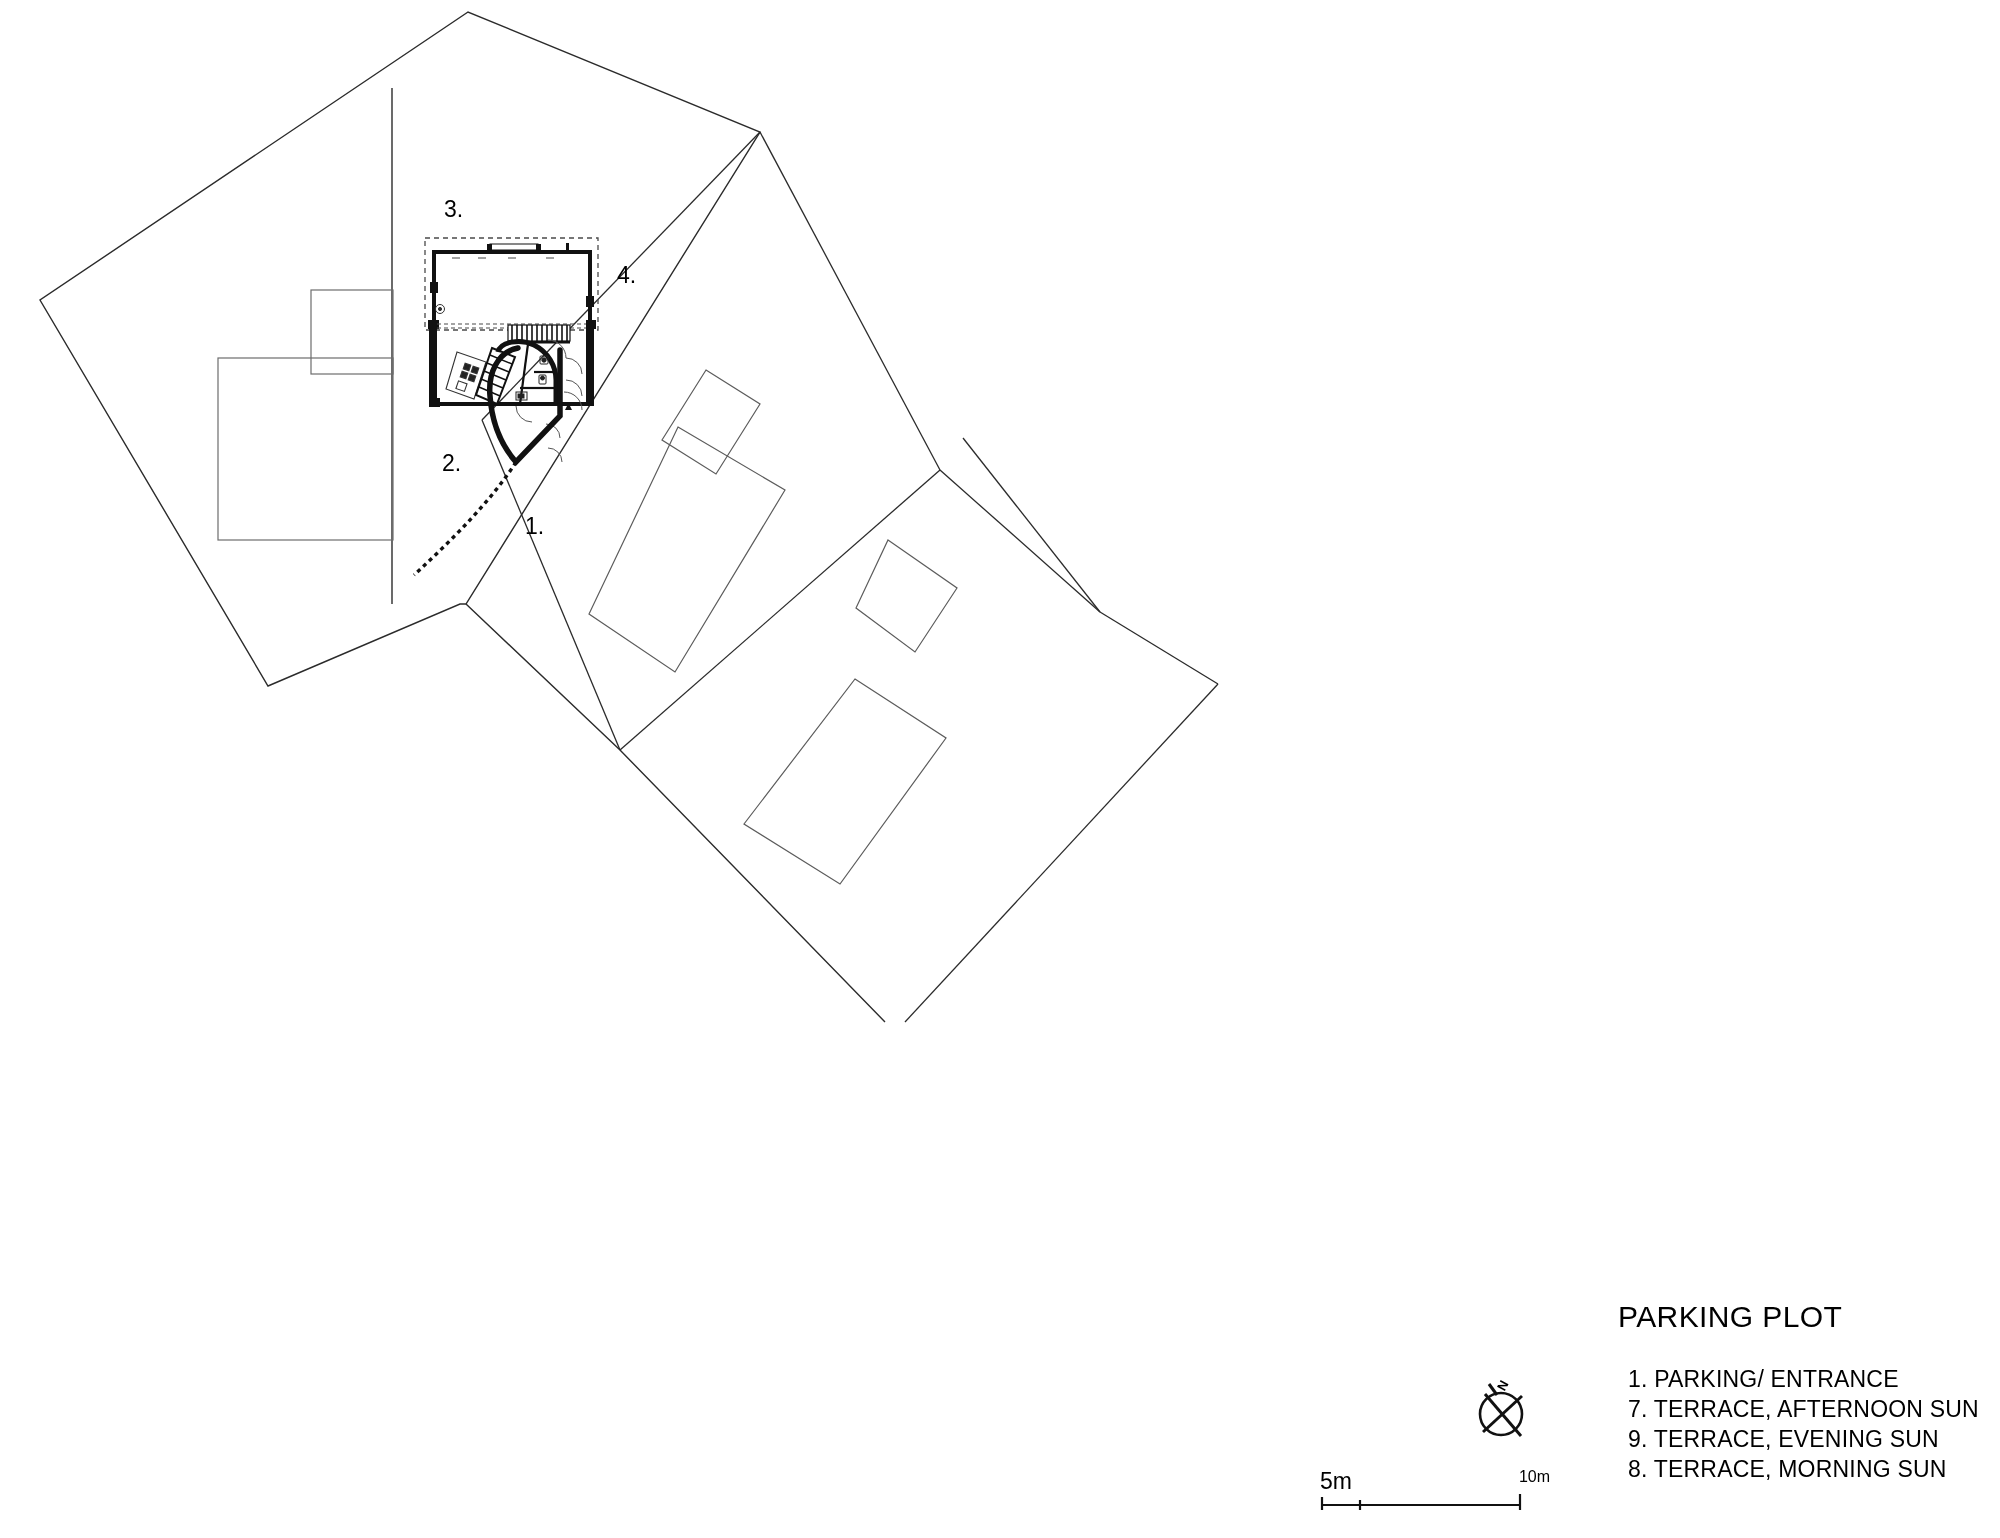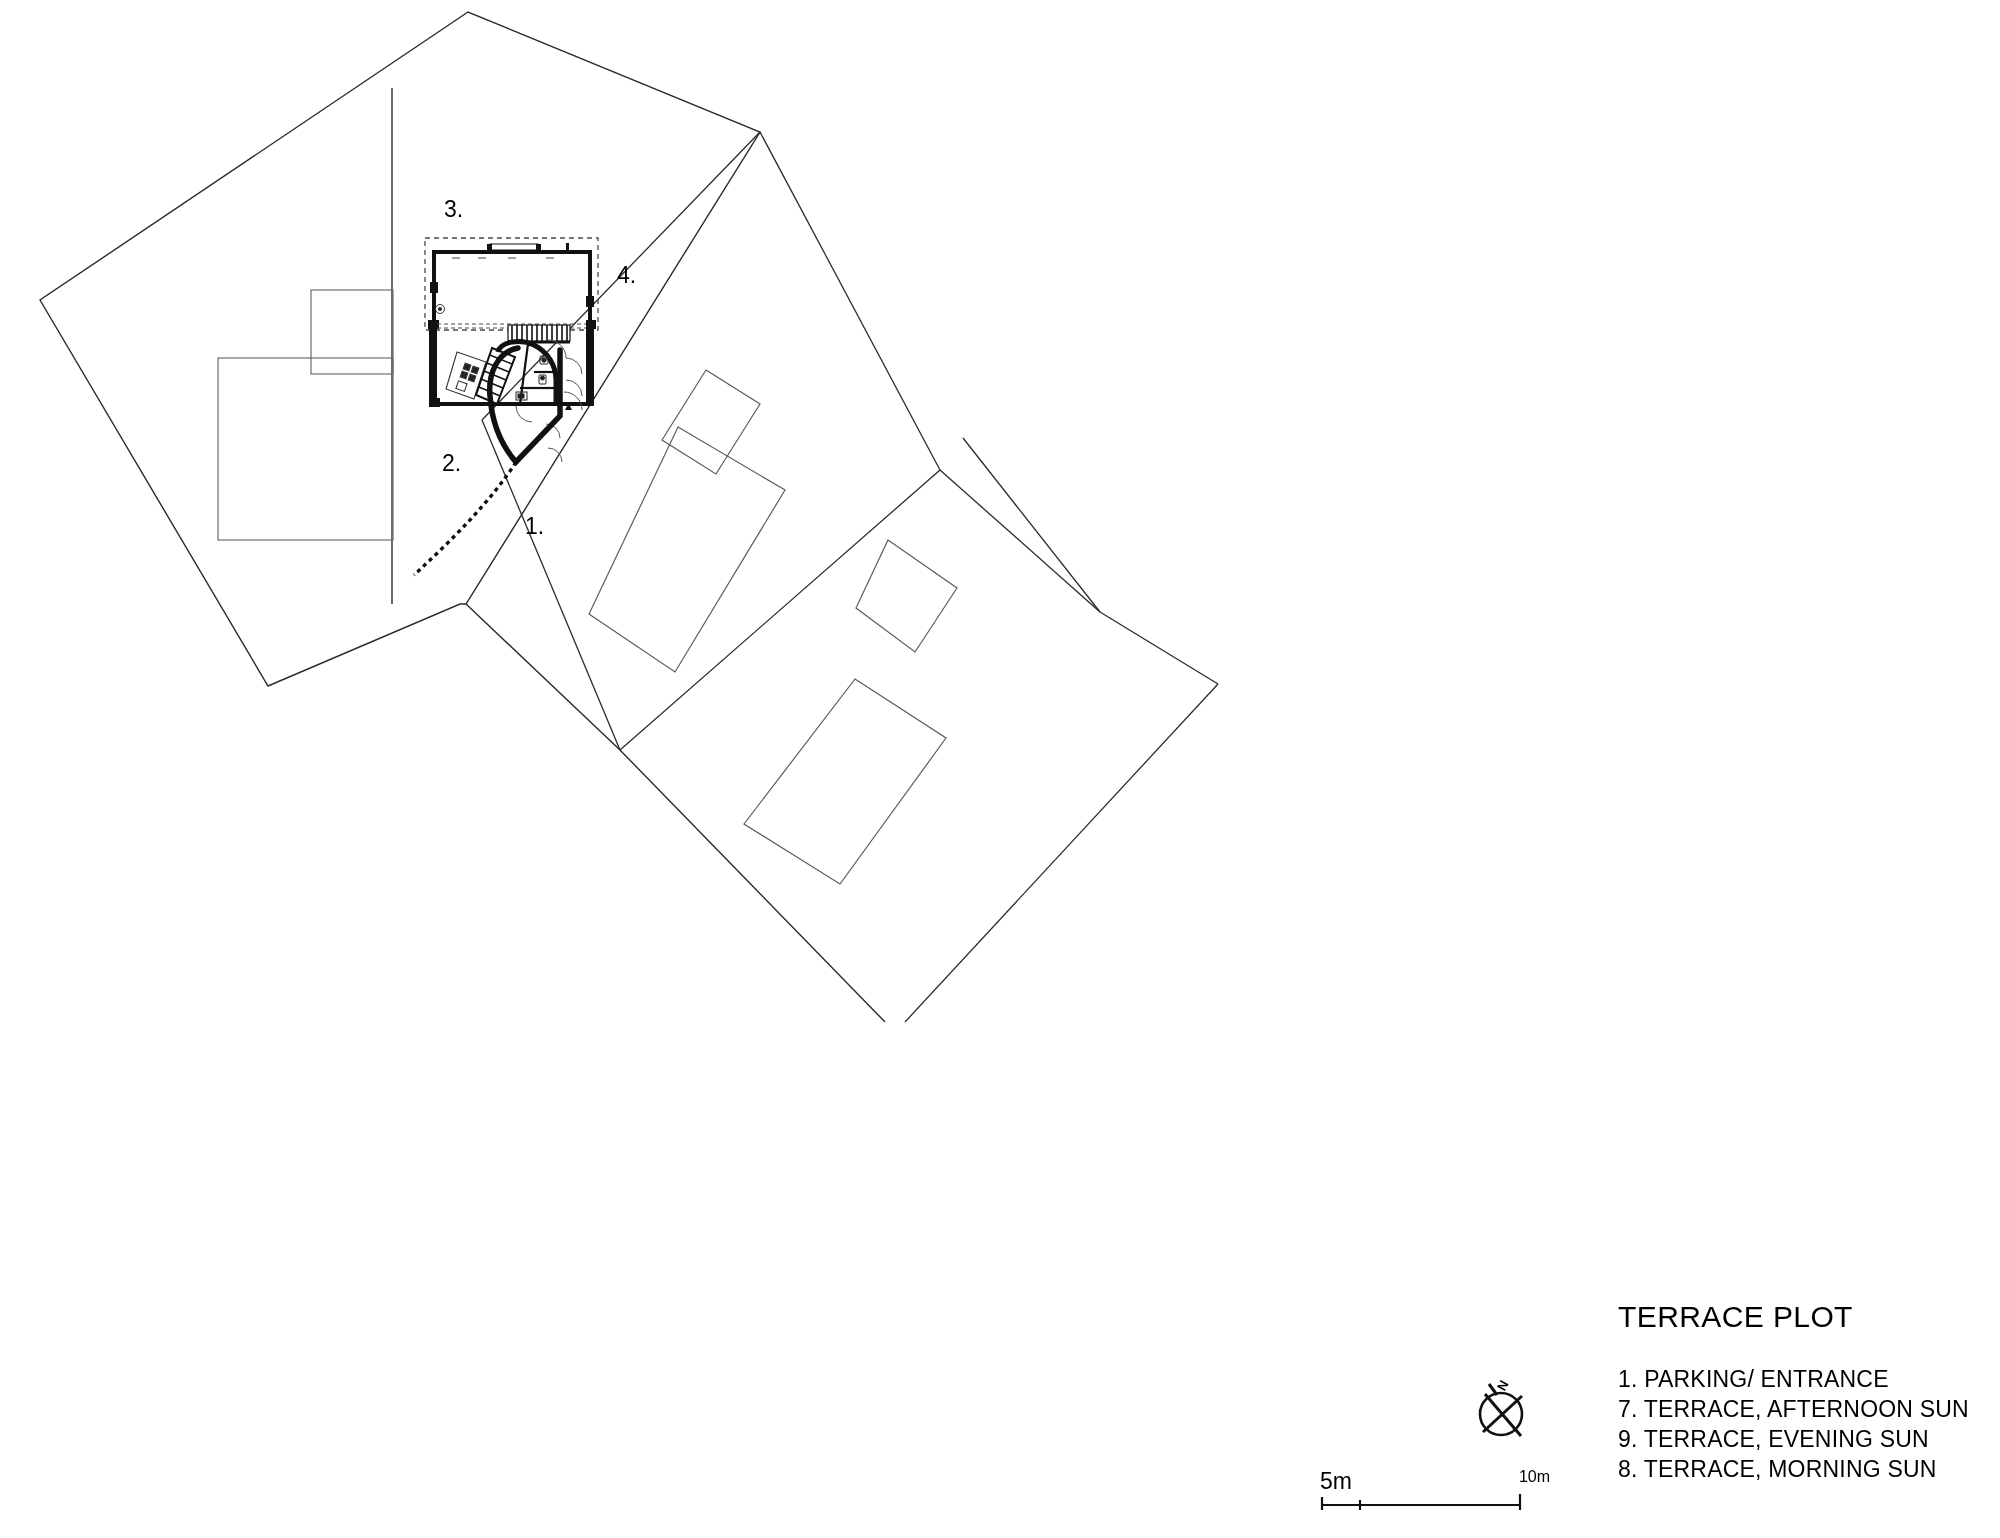--- a/index.html
+++ b/index.html
@@ -40,20 +40,21 @@
     list-style: none;
     margin: 0;
     padding: 0;
   }
   .legend-list li {
     font-size: 23px;
     line-height: 30px;
     letter-spacing: 0.2px;
     white-space: nowrap;
     color: #000;
+    margin-left: 10px;
   }
   .plan-num {
     position: absolute;
     font-size: 23px;
     color: #000;
     font-family: "Liberation Sans", sans-serif;
   }
   .scale-labels {
     position: absolute;
     left: 1320px;
@@ -300,20 +301,20 @@
 <div class="plan-num" style="left:525px; top:513px;">1.</div>
 
 <div class="north-label">N</div>
 
 <div class="scale-labels">
   <span class="scale-label-0">5m</span>
   <span class="scale-label-10">10m</span>
 </div>
 
 <div class="legend-block">
-  <div class="legend-title">TERRACE PLOT</div>
+  <div class="legend-title">PARKING PLOT</div>
   <ul class="legend-list">
     <li>1. PARKING/ ENTRANCE</li>
     <li>7. TERRACE, AFTERNOON SUN</li>
     <li>9. TERRACE, EVENING SUN</li>
     <li>8. TERRACE, MORNING SUN</li>
   </ul>
 </div>
 
 </body></html>

